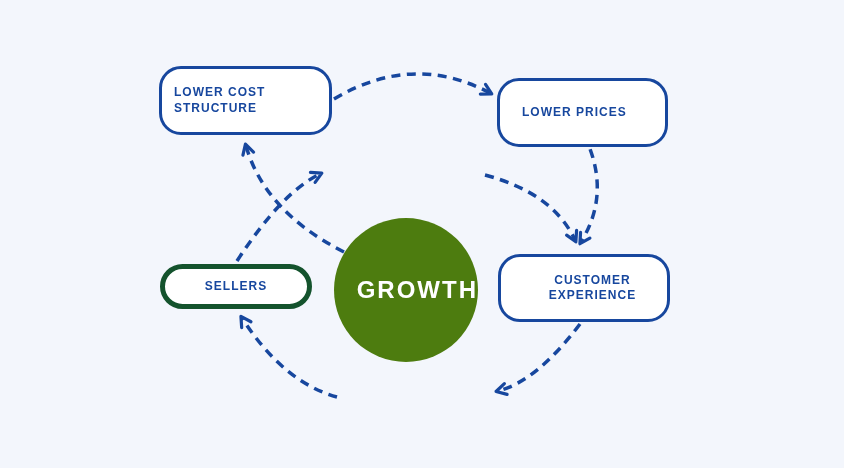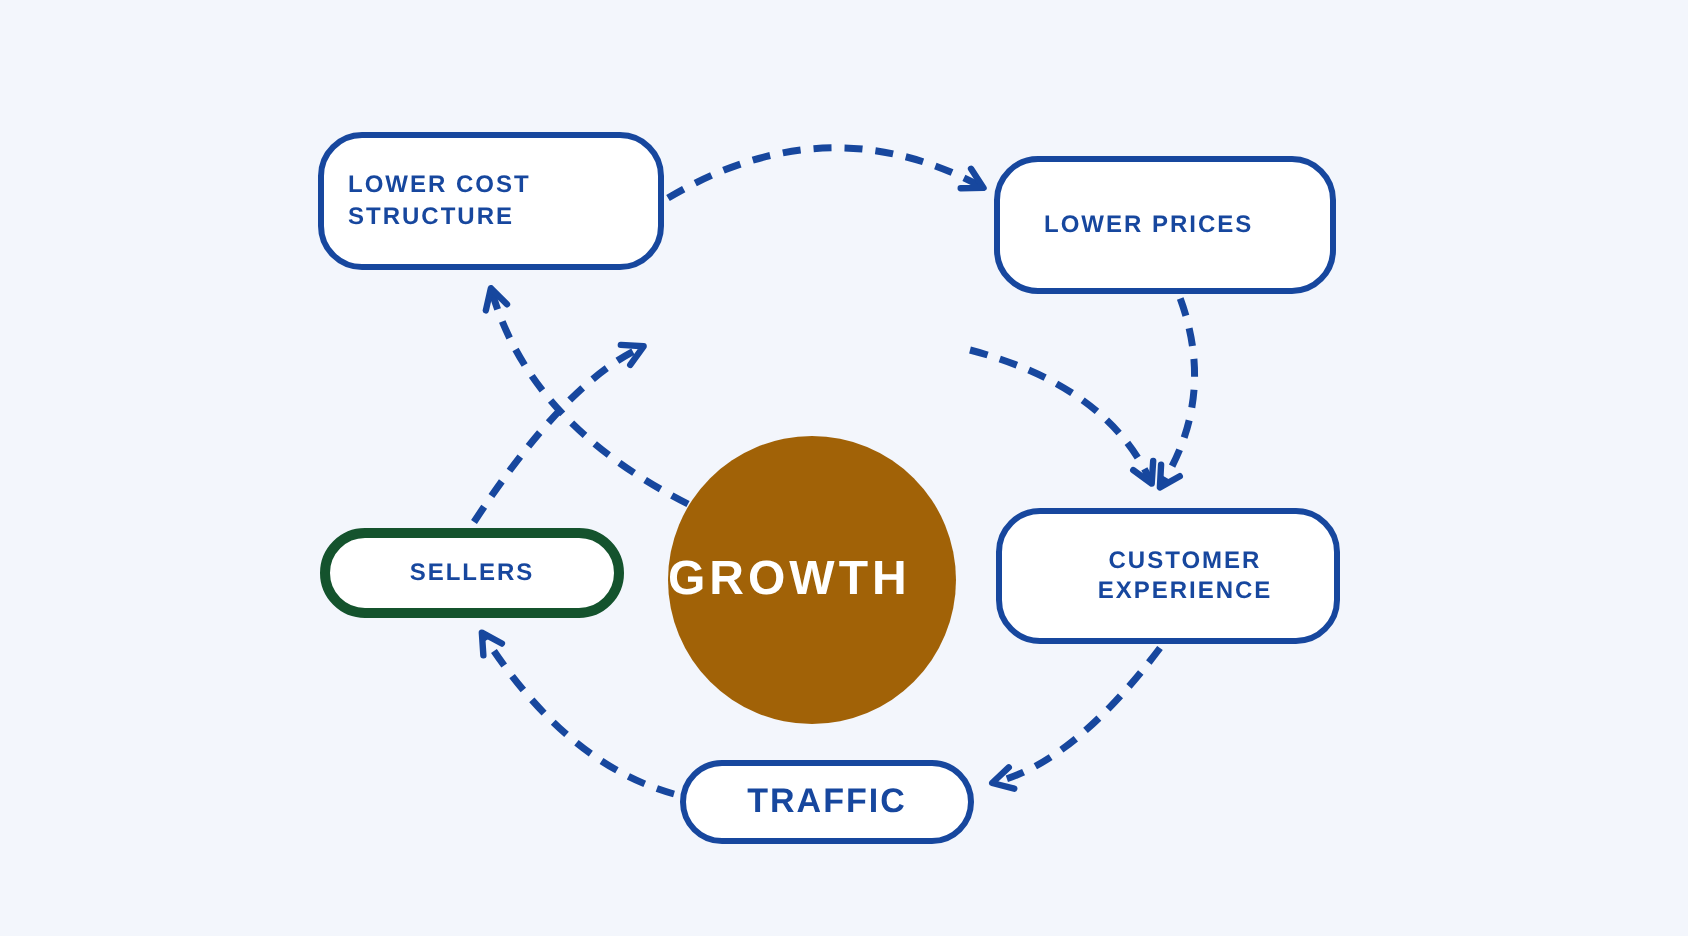--- a/index.html
+++ b/index.html
@@ -33,26 +33,26 @@
   .node.center-text{justify-content:center;text-align:center;}
   .node-lcs{left:159px;top:66px;width:173px;height:69px;border-radius:22px;padding-left:12px;}
   .node-lp{left:497px;top:64px;width:171px;height:69px;border-radius:22px;padding-left:22px;margin-top:14px;}
   .node-selection{left:330px;top:154px;width:153px;height:39px;border-radius:20px;font-size:17px;}
   .node-sellers{left:160px;top:264px;width:152px;height:45px;border-radius:23px;border:5px solid #14532d;}
   .node-cx{left:498px;top:254px;width:172px;height:68px;border-radius:22px;padding-left:17px;text-align:center;}
   .node-traffic{left:340px;top:380px;width:147px;height:42px;border-radius:21px;font-size:17px;}
   .growth-circle{
     position:absolute;left:334px;top:218px;width:144px;height:144px;
     border-radius:50%;
-    background:#a16207;
+    background:#4d7c0f;
     color:#ffffff;
     font-weight:bold;
     font-size:24px;
     letter-spacing:2px;
-    display:flex;align-items:center;justify-content:flex-start;
+    display:flex;align-items:center;justify-content:flex-end;
   }
   .flow-path{
     fill:none;
     stroke:#17479e;
     stroke-width:3.5;
     stroke-dasharray:9 6.5;
   }
 </style>
 </head>
 <body>
@@ -88,17 +88,14 @@
   </div>
 
   <div class="node node-sellers center-text">
     <span>SELLERS</span>
   </div>
 
   <div class="node node-cx left-text">
     <span>CUSTOMER EXPERIENCE</span>
   </div>
 
-  <div class="node node-traffic center-text">
-    <span>TRAFFIC</span>
-  </div>
 
 </div>
 
 </body></html>

